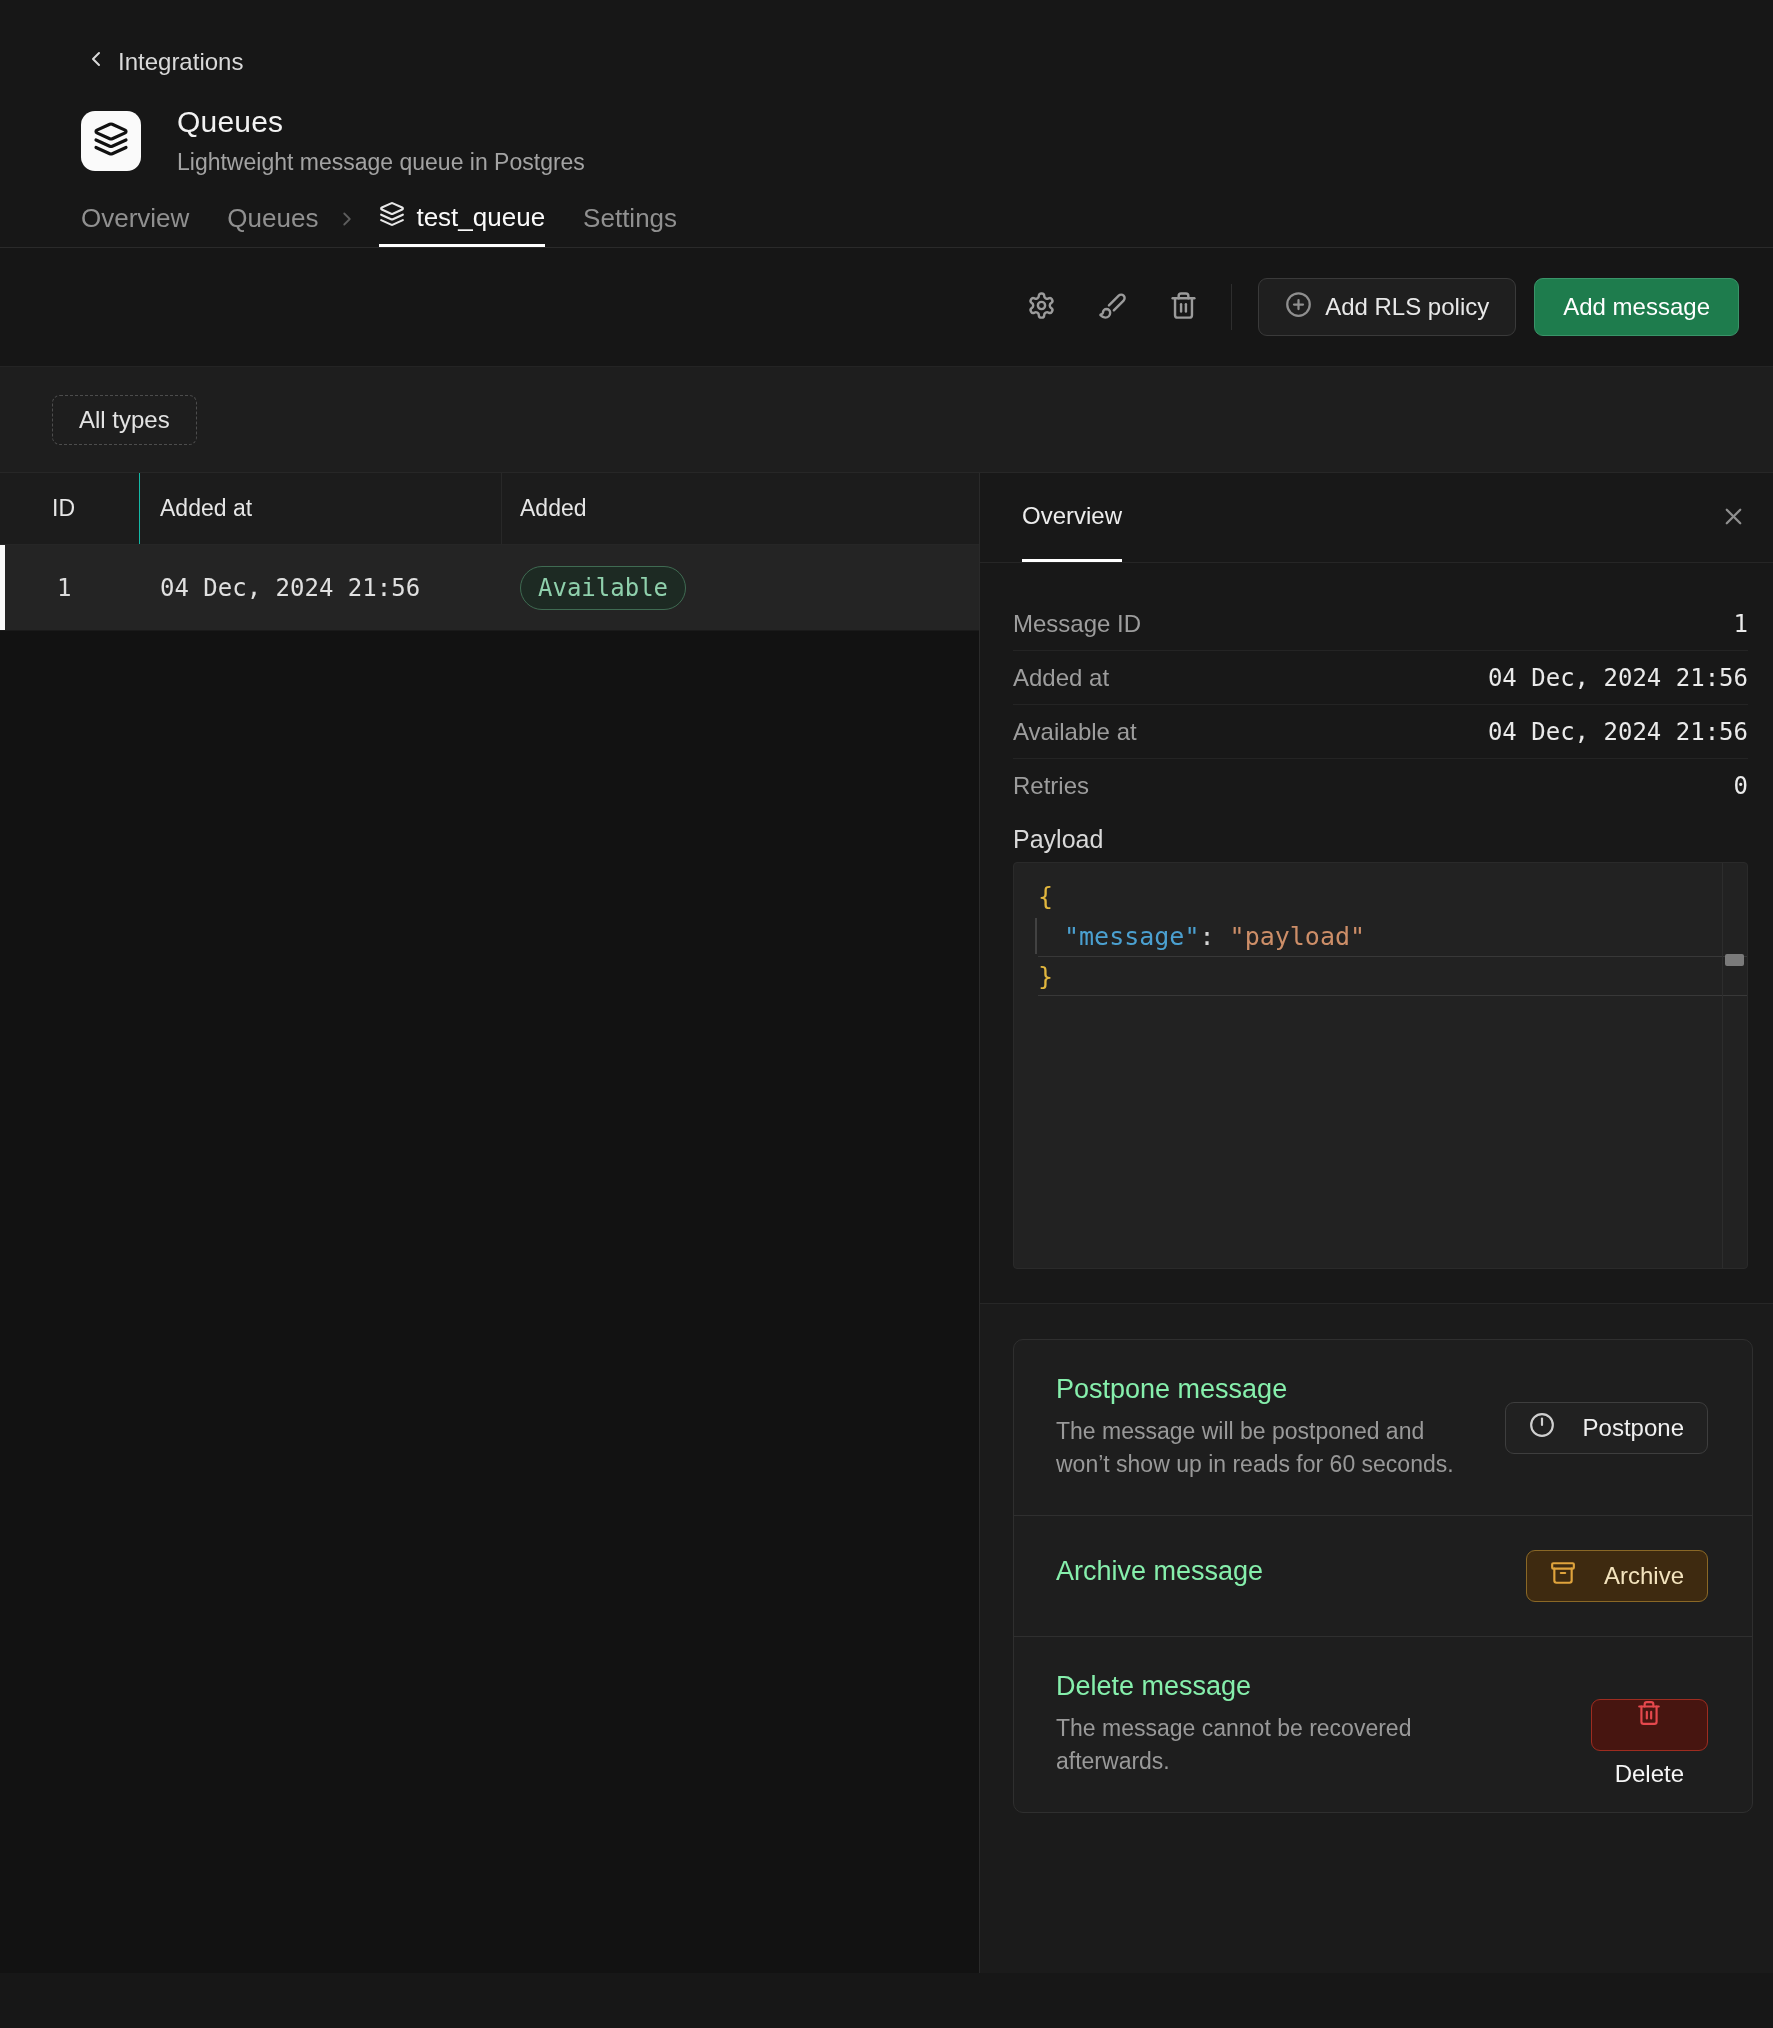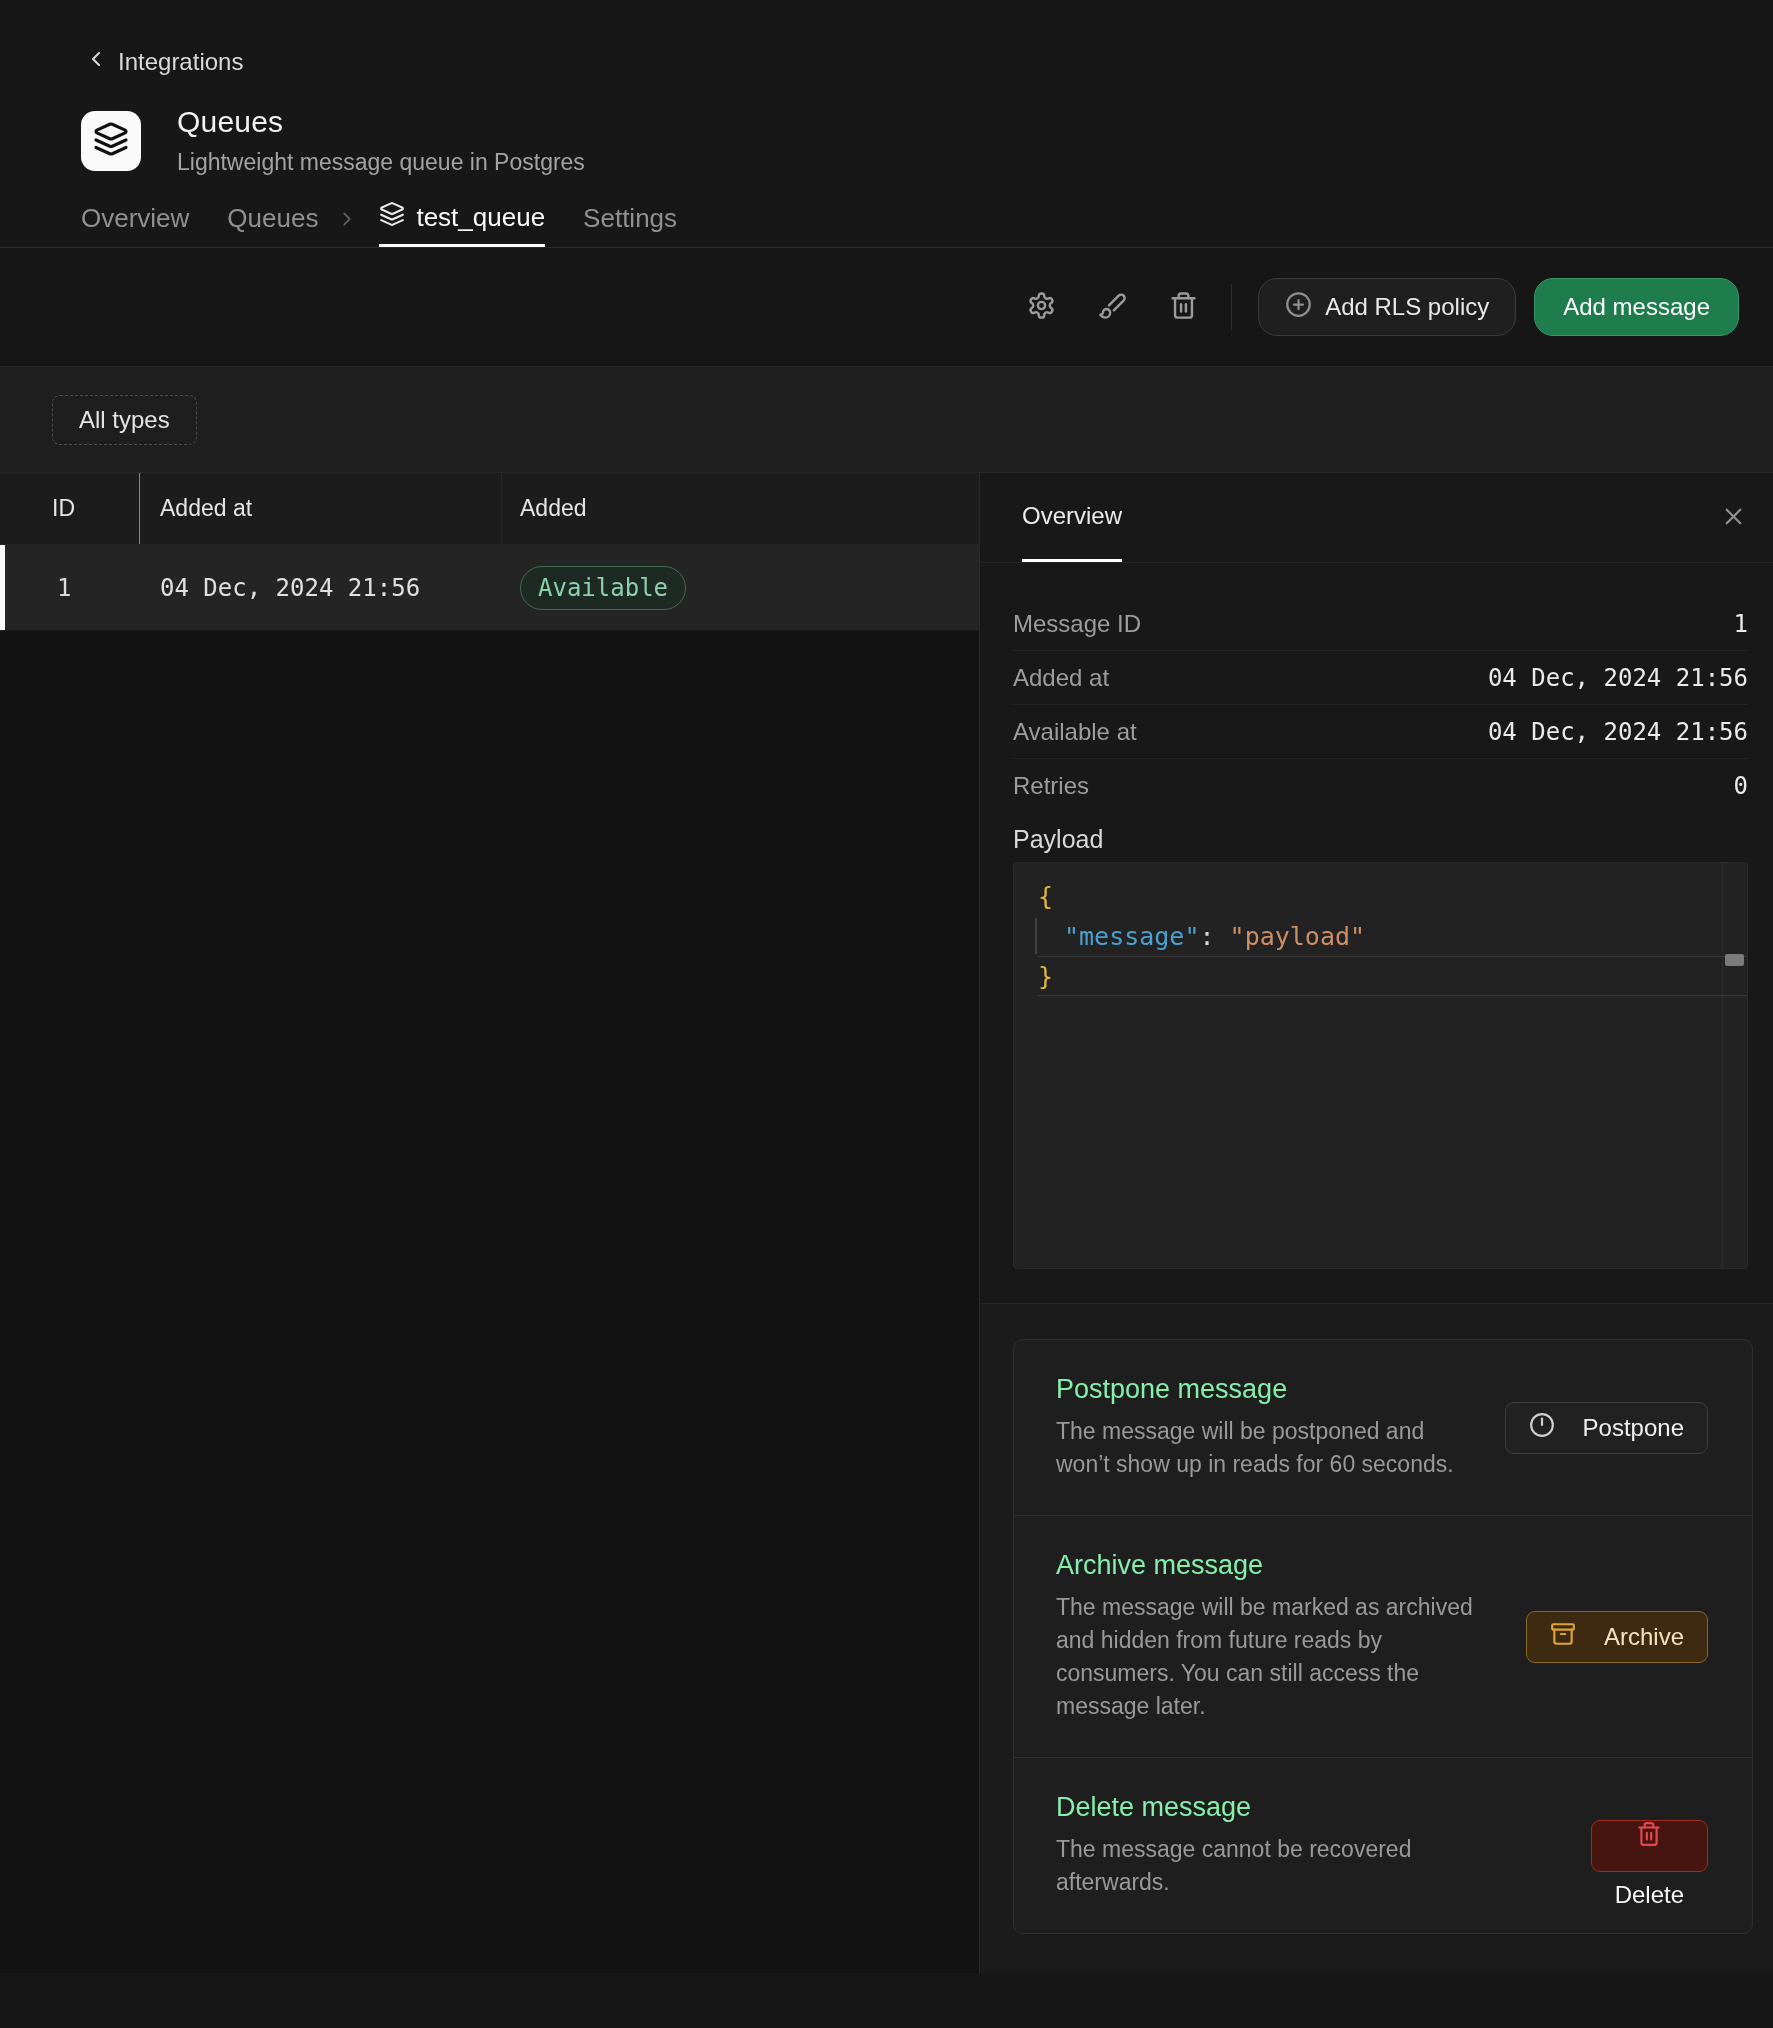--- a/index.html
+++ b/index.html
@@ -28,21 +28,21 @@
   .tab-sep svg { width:22px; height:22px; }
   .tab.active { color:#fafafa; border-bottom:3px solid #ffffff; margin-left:21px; }
   .tab.active svg { width:26px; height:26px; color:#e8e8e8; }
 
   
   .toolbar { height:119px; background:#161616; border-bottom:1px solid #242424; display:flex; align-items:center; justify-content:flex-end; padding-right:34px; }
   .icon-btn { background:none; border:none; color:#9b9b9b; width:48px; height:48px; display:flex; align-items:center; justify-content:center; cursor:pointer; }
   .icon-btn + .icon-btn { margin-left:23px; }
   .icon-btn svg { width:29px; height:29px; }
   .vdiv { width:1px; height:46px; background:#2e2e2e; margin:0 26px 0 24px; }
-  .btn { display:flex; align-items:center; gap:13px; height:58px; border-radius:19px; font-size:24px; cursor:pointer; font-family:inherit; }
+  .btn { display:flex; align-items:center; gap:13px; height:58px; border-radius:9px; font-size:24px; cursor:pointer; font-family:inherit; }
   .btn-rls { background:#1f1f1f; border:1px solid #3a3a3a; color:#e8e8e8; padding:0 26px; }
   .btn-rls svg { width:27px; height:27px; color:#8f8f8f; }
   .btn-green { background:var(--brand-green,#1e7c4d); border:1px solid var(--brand-green-border,#3a9469); color:#ffffff; padding:0 28px; margin-left:18px; }
 
   
   .filterbar { height:106px; background:#1e1e1e; border-bottom:1px solid #272727; display:flex; align-items:center; padding-left:52px; }
   .chip { height:50px; padding:0 26px; display:flex; align-items:center; border:1px dashed #4d4d4d; border-radius:8px; color:#e3e3e3; font-size:24px; background:none; cursor:pointer; font-family:inherit; }
 
   
   .content { display:flex; height:1500px; }
@@ -301,21 +301,20 @@
                     <path d="M12 6v6"></path>
                   </svg>
               </span>
               <span>Postpone</span>
             </button>
           </div>
 
           <div class="card card-archive">
             <div>
               <div class="card-title">Archive message</div>
-              <div class="card-desc">The message will be marked as archived and hidden from future reads by consumers. You can still access the message later.</div>
             </div>
             <button class="card-btn btn-warning">
               <span>
                 <svg viewBox="0 0 24 24" fill="none" stroke="currentColor" stroke-width="2" stroke-linecap="round" stroke-linejoin="round" width="26" height="26">
                     <rect width="20" height="5" x="2" y="3" rx="1"></rect>
                     <path d="M4 8v11a2 2 0 0 0 2 2h12a2 2 0 0 0 2-2V8"></path>
                     <path d="M10 12h4"></path>
                   </svg>
               </span>
               <span>Archive</span>

